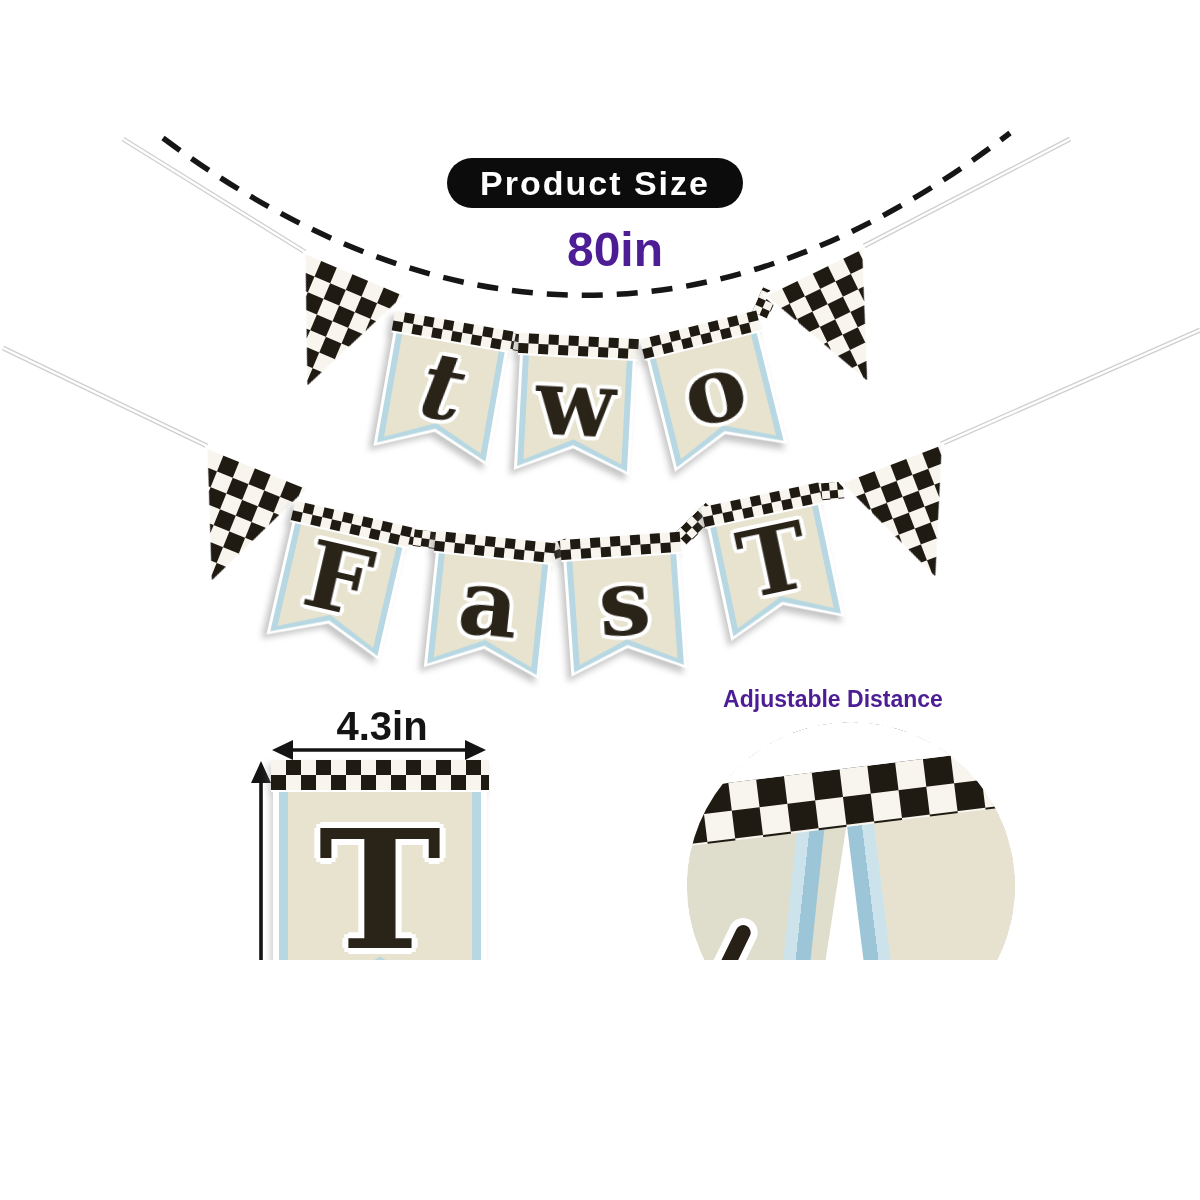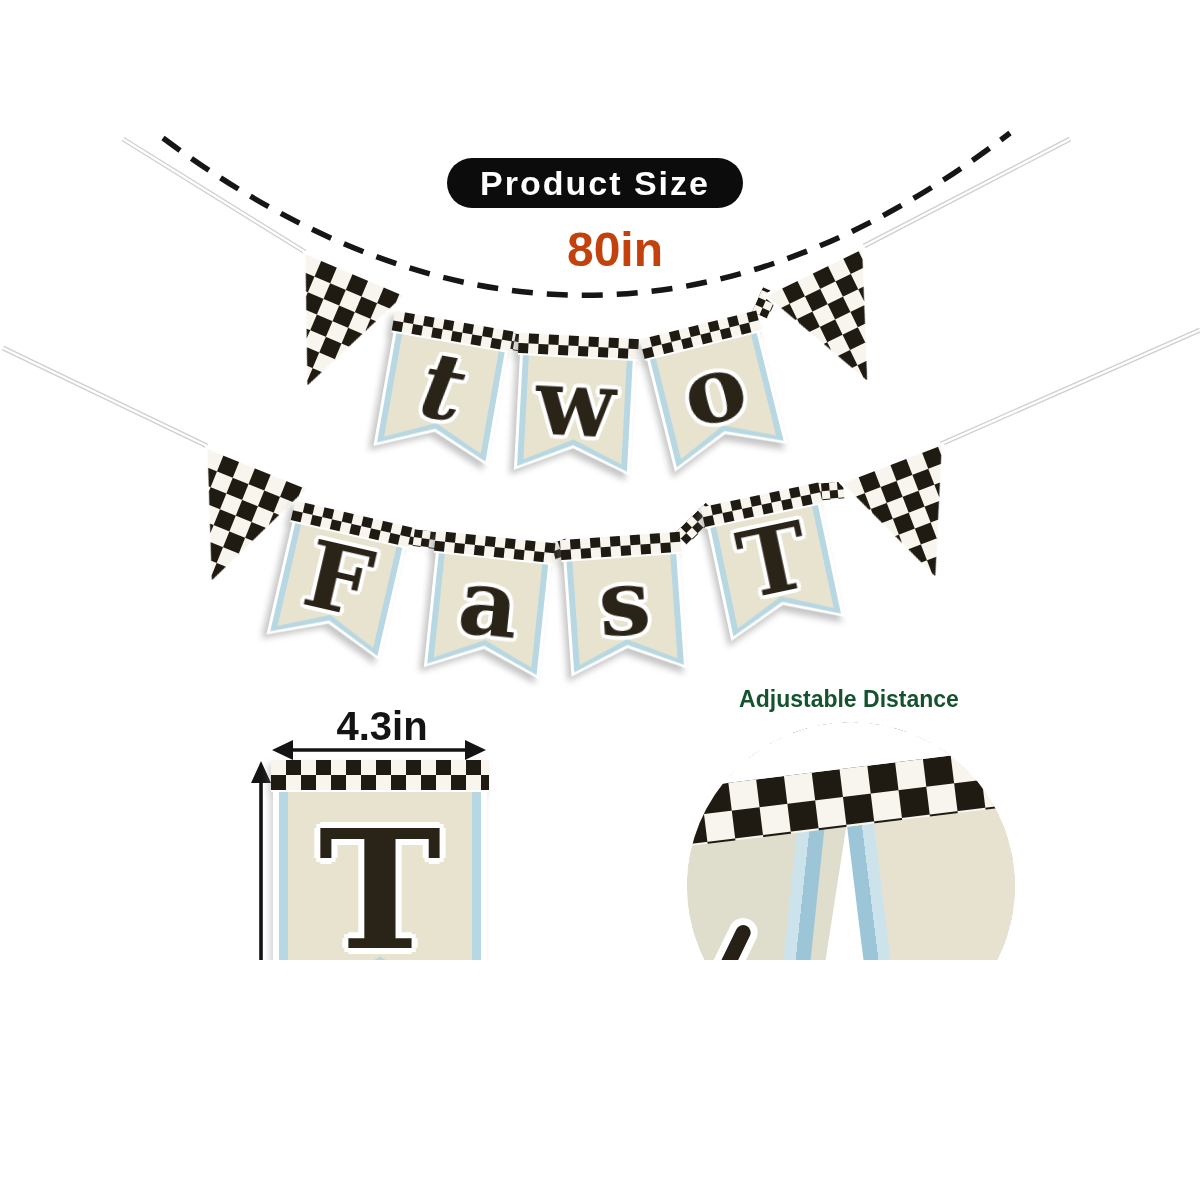--- a/index.html
+++ b/index.html
@@ -6,26 +6,26 @@
   .stage{position:relative;width:1200px;height:960px;background:#fff;overflow:hidden;
          font-family:"Liberation Sans",sans-serif;}
   .layer{position:absolute;left:0;top:0;pointer-events:none;}
 
   
   .pill{position:absolute;left:447px;top:158px;width:296px;height:50px;border-radius:26px;
         background:#0c0c0c;display:flex;align-items:center;justify-content:center;}
   .pill span{color:#fff;font-size:34px;font-weight:bold;letter-spacing:2px;}
 
   .len-label{position:absolute;left:535px;top:222px;width:160px;text-align:center;
-        font-size:48px;font-weight:bold;color:#c2410c;}
+        font-size:48px;font-weight:bold;color:#4c1d95;}
   .dim-label{position:absolute;font-weight:bold;color:#141414;text-align:center;}
   .dim-w{left:302px;top:704px;width:160px;font-size:40px;}
   .dim-h{left:128px;top:866px;width:150px;font-size:40px;}
-  .adj-label{position:absolute;left:716px;top:686px;width:266px;text-align:center;
-        font-size:23px;font-weight:bold;color:#14532d;}
+  .adj-label{position:absolute;left:700px;top:686px;width:266px;text-align:center;
+        font-size:23px;font-weight:bold;color:#4c1d95;}
 
   
   .flag,.tri{position:absolute;transform-origin:0 0;
         filter:drop-shadow(-4px 5px 3px rgba(110,110,110,.40));z-index:2;}
   .flag{--notch:82%;}
   .flag-big{--notch:78%;filter:drop-shadow(-3px 4px 3px rgba(130,130,130,.35));}
   .p-white,.p-blue,.p-cream{position:absolute;
         clip-path:polygon(0 0,100% 0,100% 100%,50% var(--notch),0 100%);}
   .p-white{inset:0;background:#fff;}
   .p-blue{left:3px;right:3px;top:0;bottom:4px;background:var(--blue);}

